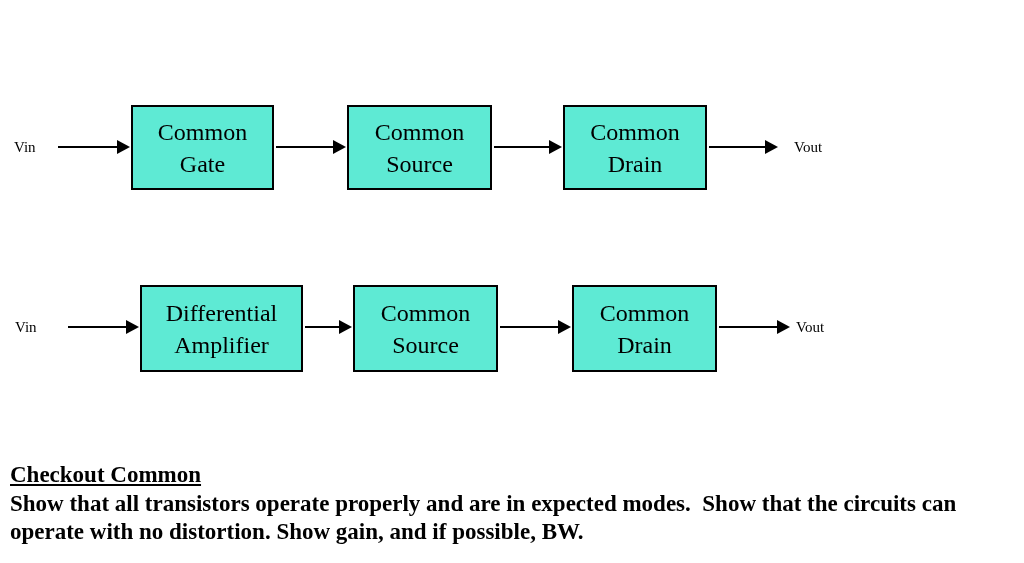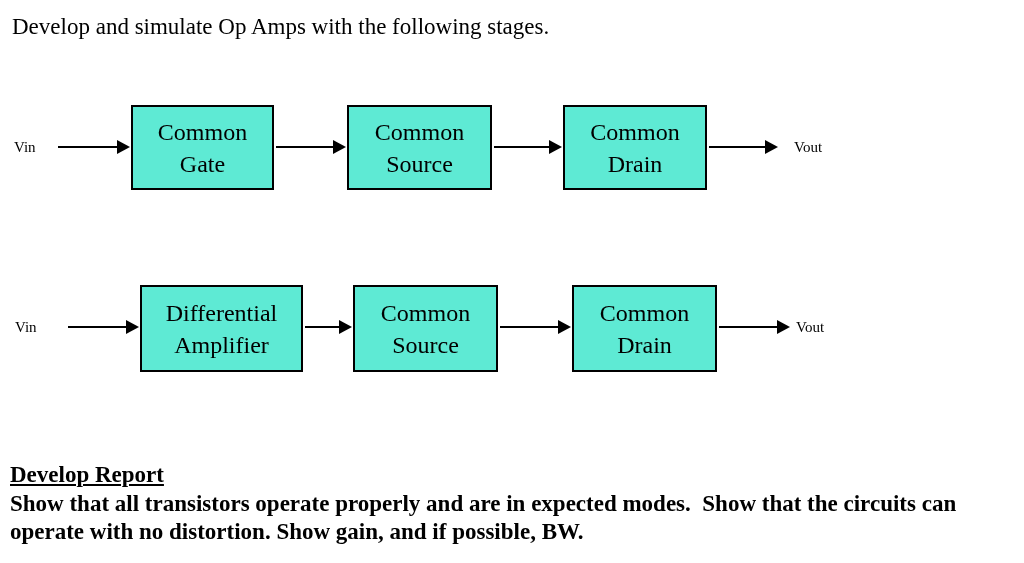--- a/index.html
+++ b/index.html
@@ -79,21 +79,20 @@
     line-height: 28px;
     white-space: pre-wrap;
     font-weight: bold;
   }
 </style>
 </head>
 <body>
 
 <div class="page">
 
-  <div class="title">Develop and simulate Op Amps with the following stages.</div>
 
   <div>
     <span class="io-label" style="left:14px; top:147px;">Vin</span>
     <div class="arrow" style="left:58px; top:146px; width:60px;"></div>
     <div class="stage-box" style="left:131px; top:105px; width:143px; height:85px;">Common
 Gate</div>
     <div class="arrow" style="left:276px; top:146px; width:58px;"></div>
     <div class="stage-box" style="left:347px; top:105px; width:145px; height:85px;">Common
 Source</div>
     <div class="arrow" style="left:494px; top:146px; width:56px;"></div>
@@ -111,17 +110,17 @@
     <div class="arrow" style="left:305px; top:326px; width:35px;"></div>
     <div class="stage-box" style="left:353px; top:285px; width:145px; height:87px;">Common
 Source</div>
     <div class="arrow" style="left:500px; top:326px; width:59px;"></div>
     <div class="stage-box" style="left:572px; top:285px; width:145px; height:87px;">Common
 Drain</div>
     <div class="arrow" style="left:719px; top:326px; width:59px;"></div>
     <span class="io-label" style="left:796px; top:327px;">Vout</span>
   </div>
 
-  <div class="report-heading">Develop Report</div>
+  <div class="report-heading">Checkout Common</div>
   <div class="report-body">Show that all transistors operate properly and are in expected modes.  Show that the circuits can
 operate with no distortion. Show gain, and if possible, BW.</div>
 
 </div>
 
 </body></html>

